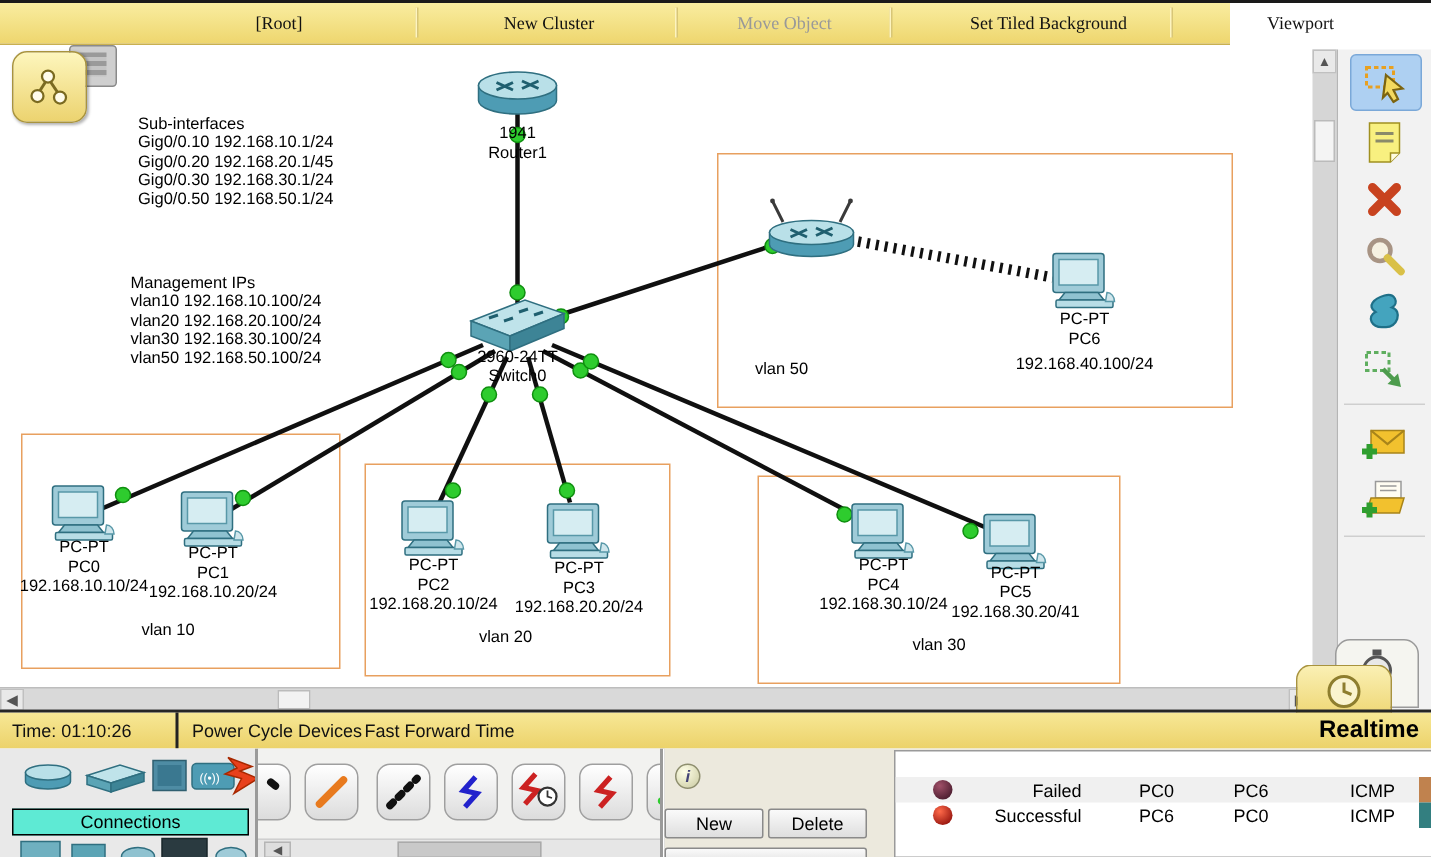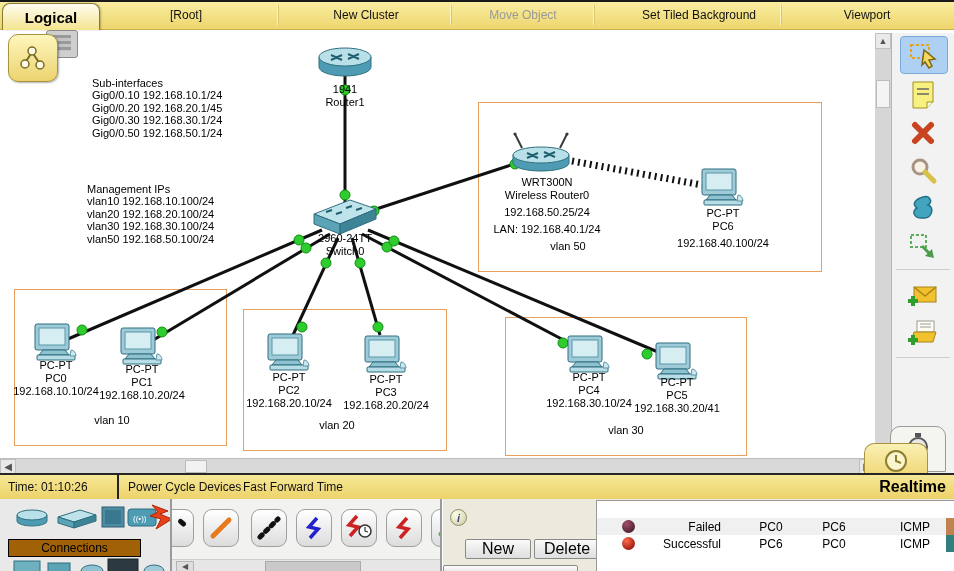--- a/index.html
+++ b/index.html
@@ -2,22 +2,22 @@
 <html><head>
 <meta charset="utf-8">
 <style>
   html,body { margin:0; padding:0; background:#888; }
   .app {
     position:relative; width:954px; height:571px; overflow:hidden;
     font-family:"Liberation Sans", sans-serif; background:#fff; font-size:12px;
     border-top:2px solid #1a1a1a;
   }
   
-  .menubar{position:absolute;left:0;top:0;width:954px;height:27px;
-    background:linear-gradient(#f9eda0,#eed66e);border-bottom:1px solid #c9b050;}
+  .menubar{position:absolute;left:0;top:0;width:820px;height:27px;
+    background:linear-gradient(#f9eda0,#eed66e);border-bottom:1px solid #c9b050;font-family:Liberation Serif, serif;}
   .tab-logical{position:absolute;left:2px;top:1px;width:96px;height:26px;
     background:linear-gradient(#fffdf2,#f4e48e);border:1px solid #8a7b33;border-bottom:none;
     border-radius:8px 8px 0 0;font-weight:bold;font-size:15px;display:flex;align-items:center;justify-content:center;
     box-shadow:1px 0 2px rgba(0,0,0,.25);}
   .mi{position:absolute;top:6px;transform:translateX(-50%);color:#111;font-size:12px;cursor:default;}
   .mi.disabled{color:#999;}
   .msep{position:absolute;top:3px;width:1px;height:20px;background:#d8c677;border-left:1px solid #fdf4c0;}
   
   .canvas{position:absolute;left:0;top:31px;width:875px;height:440px;background:#ffffff;overflow:hidden;}
   .topo{position:absolute;left:0;top:0;}
@@ -55,39 +55,39 @@
   .realtime-label{position:absolute;right:8px;top:3px;font-weight:bold;font-size:16px;color:#000;}
   
   .modetab-sim{position:absolute;left:890px;top:424px;width:56px;height:46px;background:#f5f5f0;border:1px solid #9a9a9a;
     border-radius:10px 10px 0 0;display:flex;align-items:flex-start;justify-content:center;padding-top:4px;box-sizing:border-box;}
   .modetab-real{position:absolute;left:864px;top:441px;width:62px;height:34px;
     background:linear-gradient(#faf0b4,#eed673);border:1px solid #a8933e;border-bottom:none;border-radius:10px 10px 0 0;
     display:flex;align-items:center;justify-content:center;}
   
   .bottompanel{position:absolute;left:0;top:497px;width:954px;height:74px;background:#ece9dd;overflow:hidden;}
   .palette{position:absolute;left:0;top:0;width:170px;height:74px;background:#e9e9e9;}
-  .connbox{position:absolute;left:8px;top:40px;width:133px;height:18px;background:#a16207;border:1px solid #000;
+  .connbox{position:absolute;left:8px;top:40px;width:158px;height:18px;background:#5eead4;border:1px solid #000;
     display:flex;align-items:center;justify-content:center;font-size:12px;box-sizing:border-box;}
   .vdiv{position:absolute;top:0;width:2px;height:74px;background:#9a9a9a;border-right:1px solid #fff;}
   .connpanel{position:absolute;left:172px;top:0;width:268px;height:74px;background:#f2f2f0;overflow:hidden;}
   .connbtn{position:absolute;top:10px;width:36px;height:38px;border-radius:9px;background:linear-gradient(#ffffff,#dcdcdc);
     border:1px solid #9f9f9f;box-sizing:border-box;display:flex;align-items:center;justify-content:center;}
   .connscroll{position:absolute;left:0;top:60px;width:268px;height:14px;background:#e6e6e6;border-top:1px solid #cfcfcf;}
   .connscroll .thumb{position:absolute;left:93px;top:1px;width:96px;height:11px;background:#c9c9c9;border:1px solid #aaa;box-sizing:border-box;}
   .connscroll .arrow{position:absolute;left:4px;top:1px;width:18px;height:11px;background:#dedede;border:1px solid #b5b5b5;box-sizing:border-box;
     font-size:8px;color:#555;display:flex;align-items:center;justify-content:center;}
   .scnpanel{position:absolute;left:442px;top:0;width:152px;height:74px;}
   .infoicon{position:absolute;left:8px;top:10px;width:17px;height:17px;border-radius:50%;
     background:radial-gradient(circle at 35% 30%,#ffffe8,#c9c9a0);border:1px solid #8e8e6e;box-sizing:border-box;
     font-size:11px;font-style:italic;font-weight:bold;color:#447;display:flex;align-items:center;justify-content:center;}
   .scenario-select{position:absolute;left:27px;top:9px;width:119px;height:19px;background:#fff;border:1px solid #7f9db9;
     box-sizing:border-box;font-size:12px;display:flex;align-items:center;padding-left:8px;}
   .scenario-select .dd{position:absolute;right:4px;top:4px;color:#555;font-size:9px;}
   .btn{position:absolute;height:20px;background:linear-gradient(#fafafa,#dedede);border:1px solid #8a8a8a;border-radius:2px;
-    box-sizing:border-box;font-size:16px;display:flex;align-items:center;justify-content:center;margin-left:22px;}
+    box-sizing:border-box;font-size:12px;display:flex;align-items:center;justify-content:center;}
   .btn-partial{position:absolute;left:1px;top:66px;width:133px;height:8px;background:linear-gradient(#fafafa,#e6e6e6);
     border:1px solid #8a8a8a;border-radius:2px 2px 0 0;}
   
   .pdutable{position:absolute;left:596px;top:1px;width:358px;height:72px;background:#fff;border:1px solid #9a9a9a;
     border-right:none;box-sizing:border-box;overflow:hidden;font-size:12px;}
   .pdutable .hdr{position:absolute;left:0;top:0;width:100%;height:17px;background:#fff;}
   .pdutable .hcell{position:absolute;top:2px;color:#000;}
   .pdutable .hsep{position:absolute;top:1px;width:1px;height:15px;background:#d8d8d8;}
   .trow{position:absolute;left:0;width:100%;height:17px;}
   .trow .ball{position:absolute;left:25px;top:2px;width:13px;height:13px;border-radius:50%;}
@@ -105,23 +105,20 @@
   <div class="menubar">
     <div class="mi" style="left:186px">[Root]</div>
     <div class="msep" style="left:277px"></div>
     <div class="mi" style="left:366px">New Cluster</div>
     <div class="msep" style="left:450px"></div>
     <div class="mi disabled" style="left:523px">Move Object</div>
     <div class="msep" style="left:593px"></div>
     <div class="mi" style="left:699px">Set Tiled Background</div>
     <div class="msep" style="left:780px"></div>
     <div class="mi" style="left:867px">Viewport</div>
-  </div>
-  <div class="tab-logical">
-    <span>Logical</span>
   </div>
 
   <div class="canvas">
 
     <div class="vlanbox" style="left:478px;top:69px;width:342px;height:168px"></div>
     <div class="vlanbox" style="left:14px;top:256px;width:211px;height:155px"></div>
     <div class="vlanbox" style="left:243px;top:276px;width:202px;height:140px"></div>
     <div class="vlanbox" style="left:505px;top:284px;width:240px;height:137px"></div>
 
     <svg class="topo" width="875" height="425">
@@ -215,26 +212,20 @@
     </div>
 
     <div class="devlabel" style="left:345px;top:50px">
       <div>1941</div>
       <div>Router1</div>
     </div>
     <div class="devlabel" style="left:345px;top:199px">
       <div>2960-24TT</div>
       <div>Switch0</div>
     </div>
-    <div class="devlabel" style="left:547px;top:143px">
-      <div>WRT300N</div>
-      <div>Wireless Router0</div>
-      <div class="gap">192.168.50.25/24</div>
-      <div class="gap">LAN: 192.168.40.1/24</div>
-    </div>
     <div class="devlabel" style="left:723px;top:174px">
       <div>PC-PT</div>
       <div>PC6</div>
       <div class="gap">192.168.40.100/24</div>
     </div>
     <div class="devlabel" style="left:56px;top:326px">
       <div>PC-PT</div>
       <div>PC0</div>
       <div>192.168.10.10/24</div>
     </div>
@@ -257,21 +248,21 @@
       <div>PC-PT</div>
       <div>PC4</div>
       <div>192.168.30.10/24</div>
     </div>
     <div class="devlabel" style="left:677px;top:343px">
       <div>PC-PT</div>
       <div>PC5</div>
       <div>192.168.30.20/41</div>
     </div>
 
-    <div class="vlabel" style="left:568px;top:207px">vlan 50</div>
+    <div class="vlabel" style="left:521px;top:207px">vlan 50</div>
     <div class="vlabel" style="left:112px;top:381px">vlan 10</div>
     <div class="vlabel" style="left:337px;top:386px">vlan 20</div>
     <div class="vlabel" style="left:626px;top:391px">vlan 30</div>
 
     <div class="hscroll">
       <div class="arrow" style="left:0">◀</div>
       <div class="thumb"></div>
       <div class="arrow" style="left:859px">▶</div>
     </div>
   </div>

